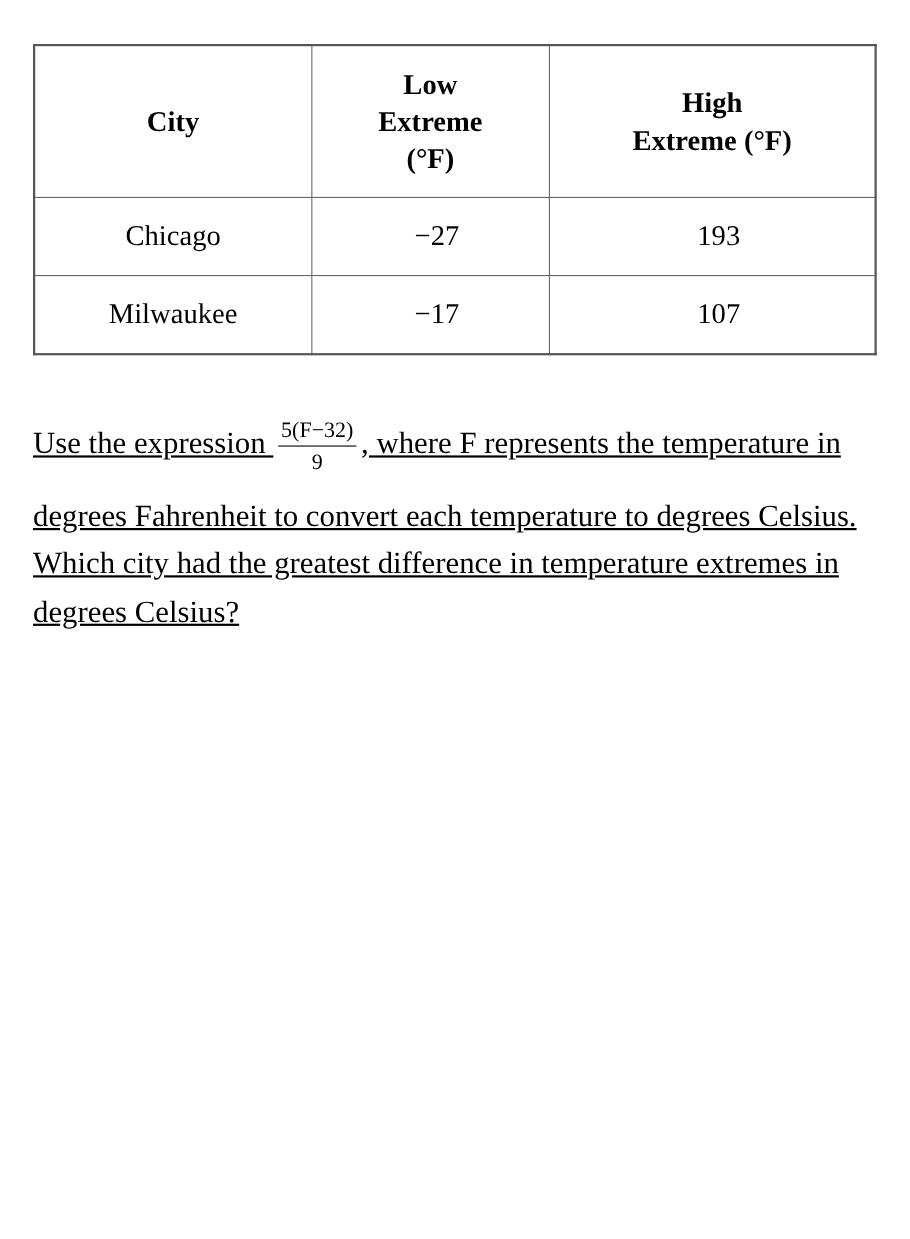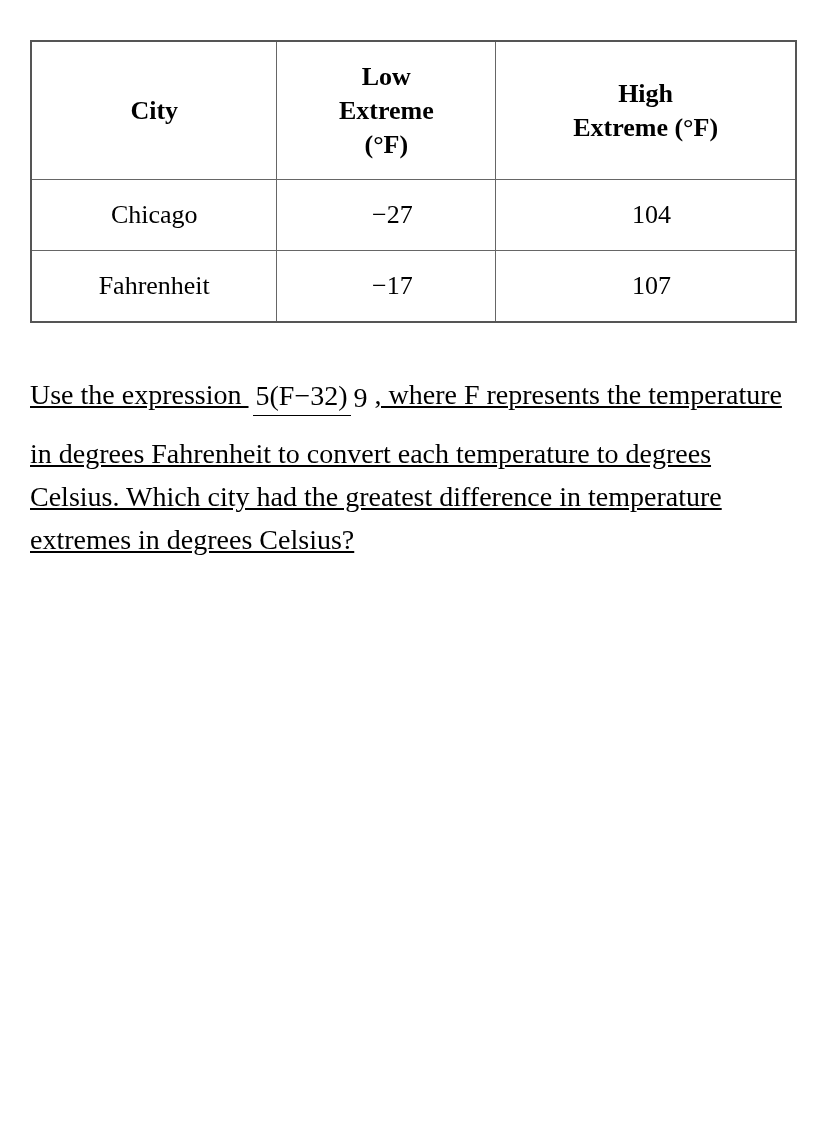--- a/index.html
+++ b/index.html
@@ -57,25 +57,25 @@
     .description {
       font-size: 28px;
       line-height: 1.55;
       color: #000;
       max-width: 780px;
       text-decoration: underline;
     }
 
     .fraction-inline {
       display: inline-flex;
-      flex-direction: row;
+      flex-direction: column;
       align-items: center;
       vertical-align: middle;
       margin: 16px 4px;
-      font-size: 28px;
+      font-size: 20px;
       line-height: 1.2;
     }
 
     .fraction-inline .numerator {
       border-bottom: 1.5px solid #000;
       padding: 0 3px 2px 3px;
       text-align: center;
     }
 
     .fraction-inline .denominator {
@@ -96,24 +96,24 @@
         </th>
         <th>
           <span>High<br>Extreme (°F)</span>
         </th>
       </tr>
     </thead>
     <tbody id="table-body">
     <tr>
       <td class="city-cell">Chicago</td>
       <td class="value-cell">−27</td>
-      <td class="value-cell">104</td>
+      <td class="value-cell">193</td>
     </tr>
         <tr>
-      <td class="city-cell">Fahrenheit</td>
+      <td class="city-cell">Milwaukee</td>
       <td class="value-cell">−17</td>
       <td class="value-cell">107</td>
     </tr>
       </tbody>
   </table>
 </div>
 
 <div class="description">
   <span>Use the expression </span><span class="fraction-inline">
       <span class="numerator">5(F−32)</span>

